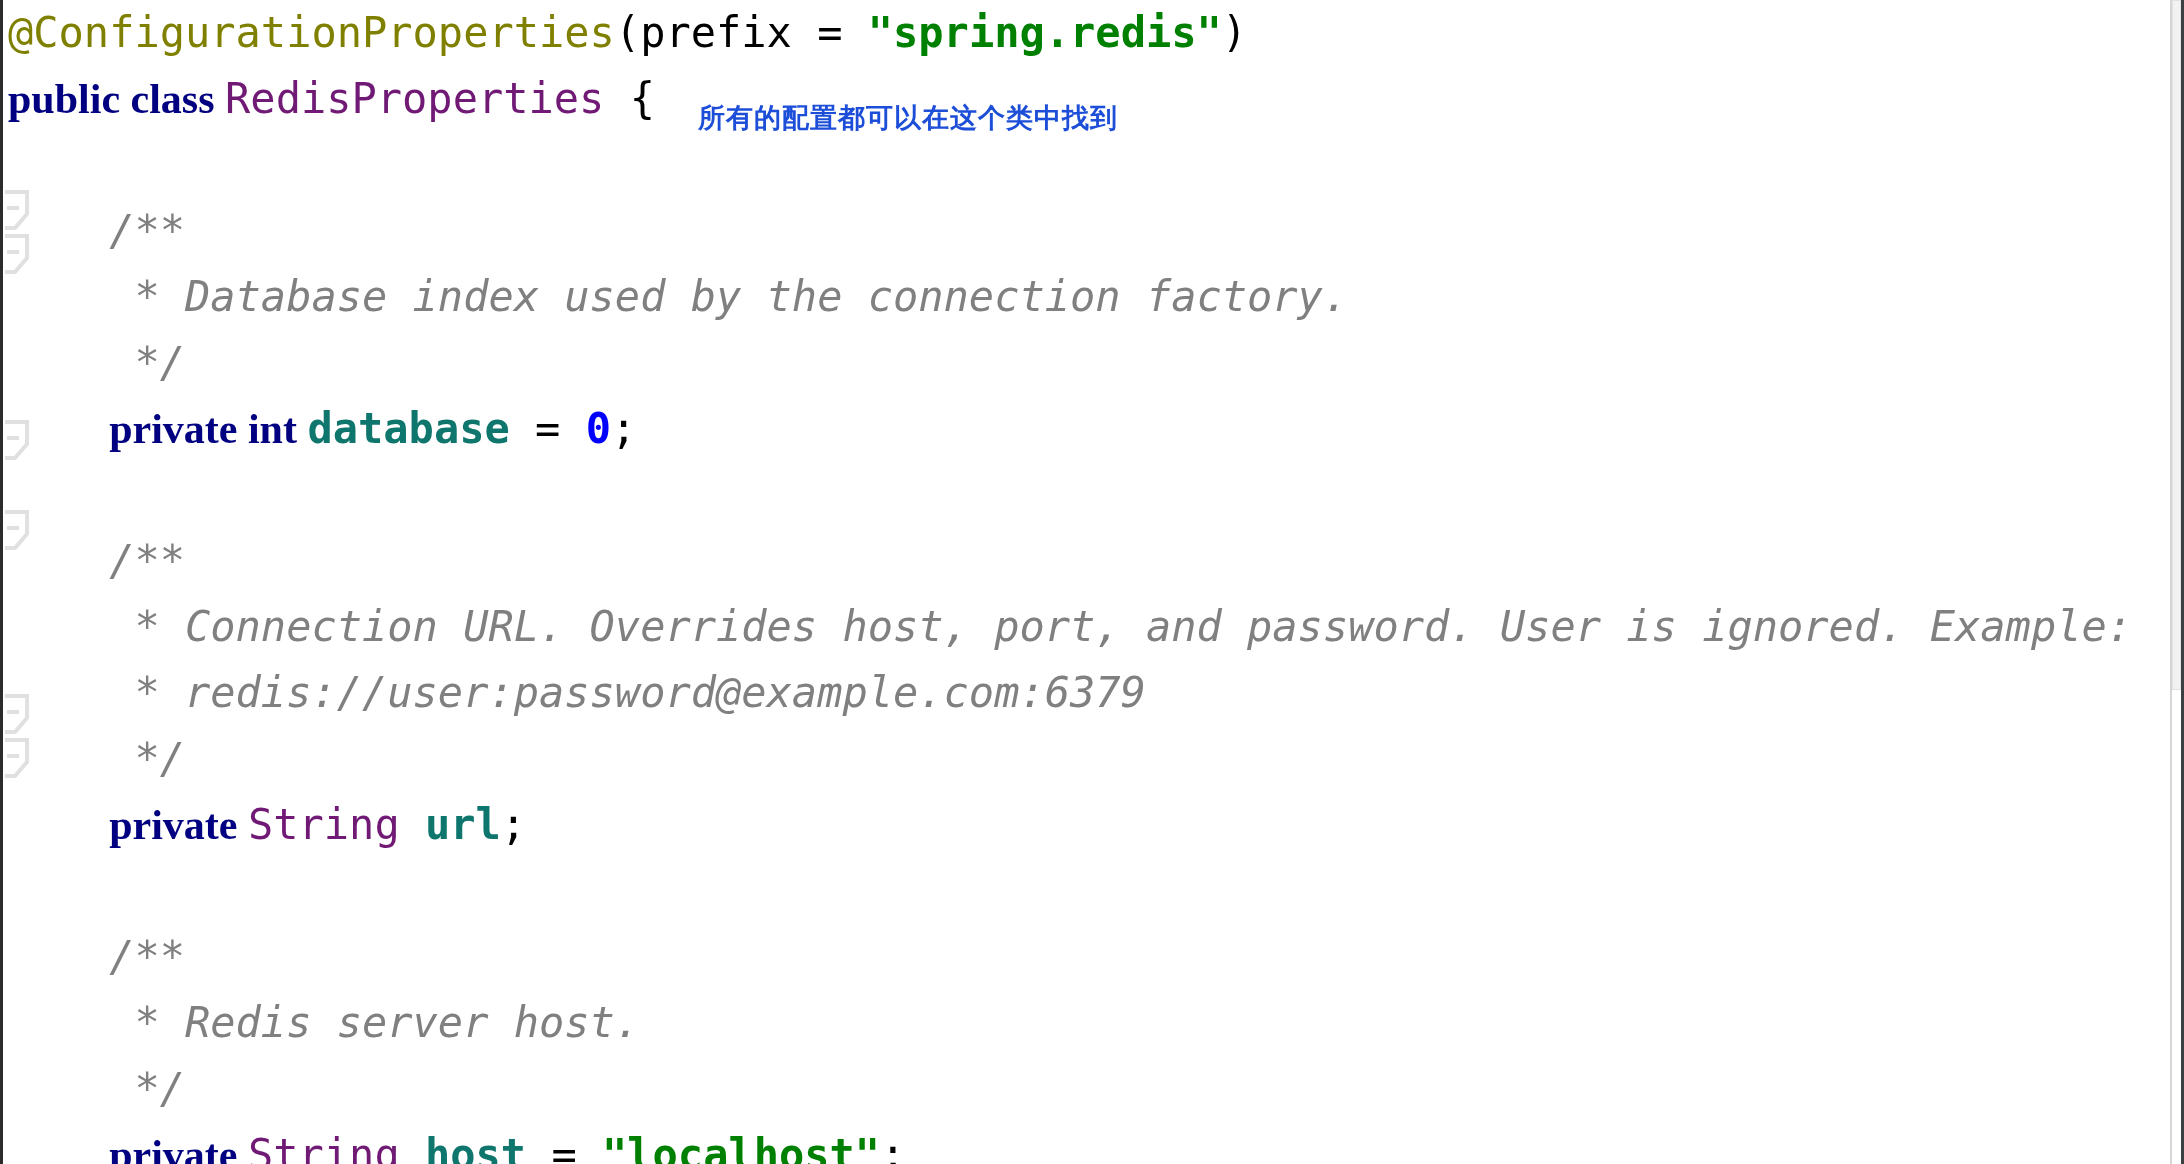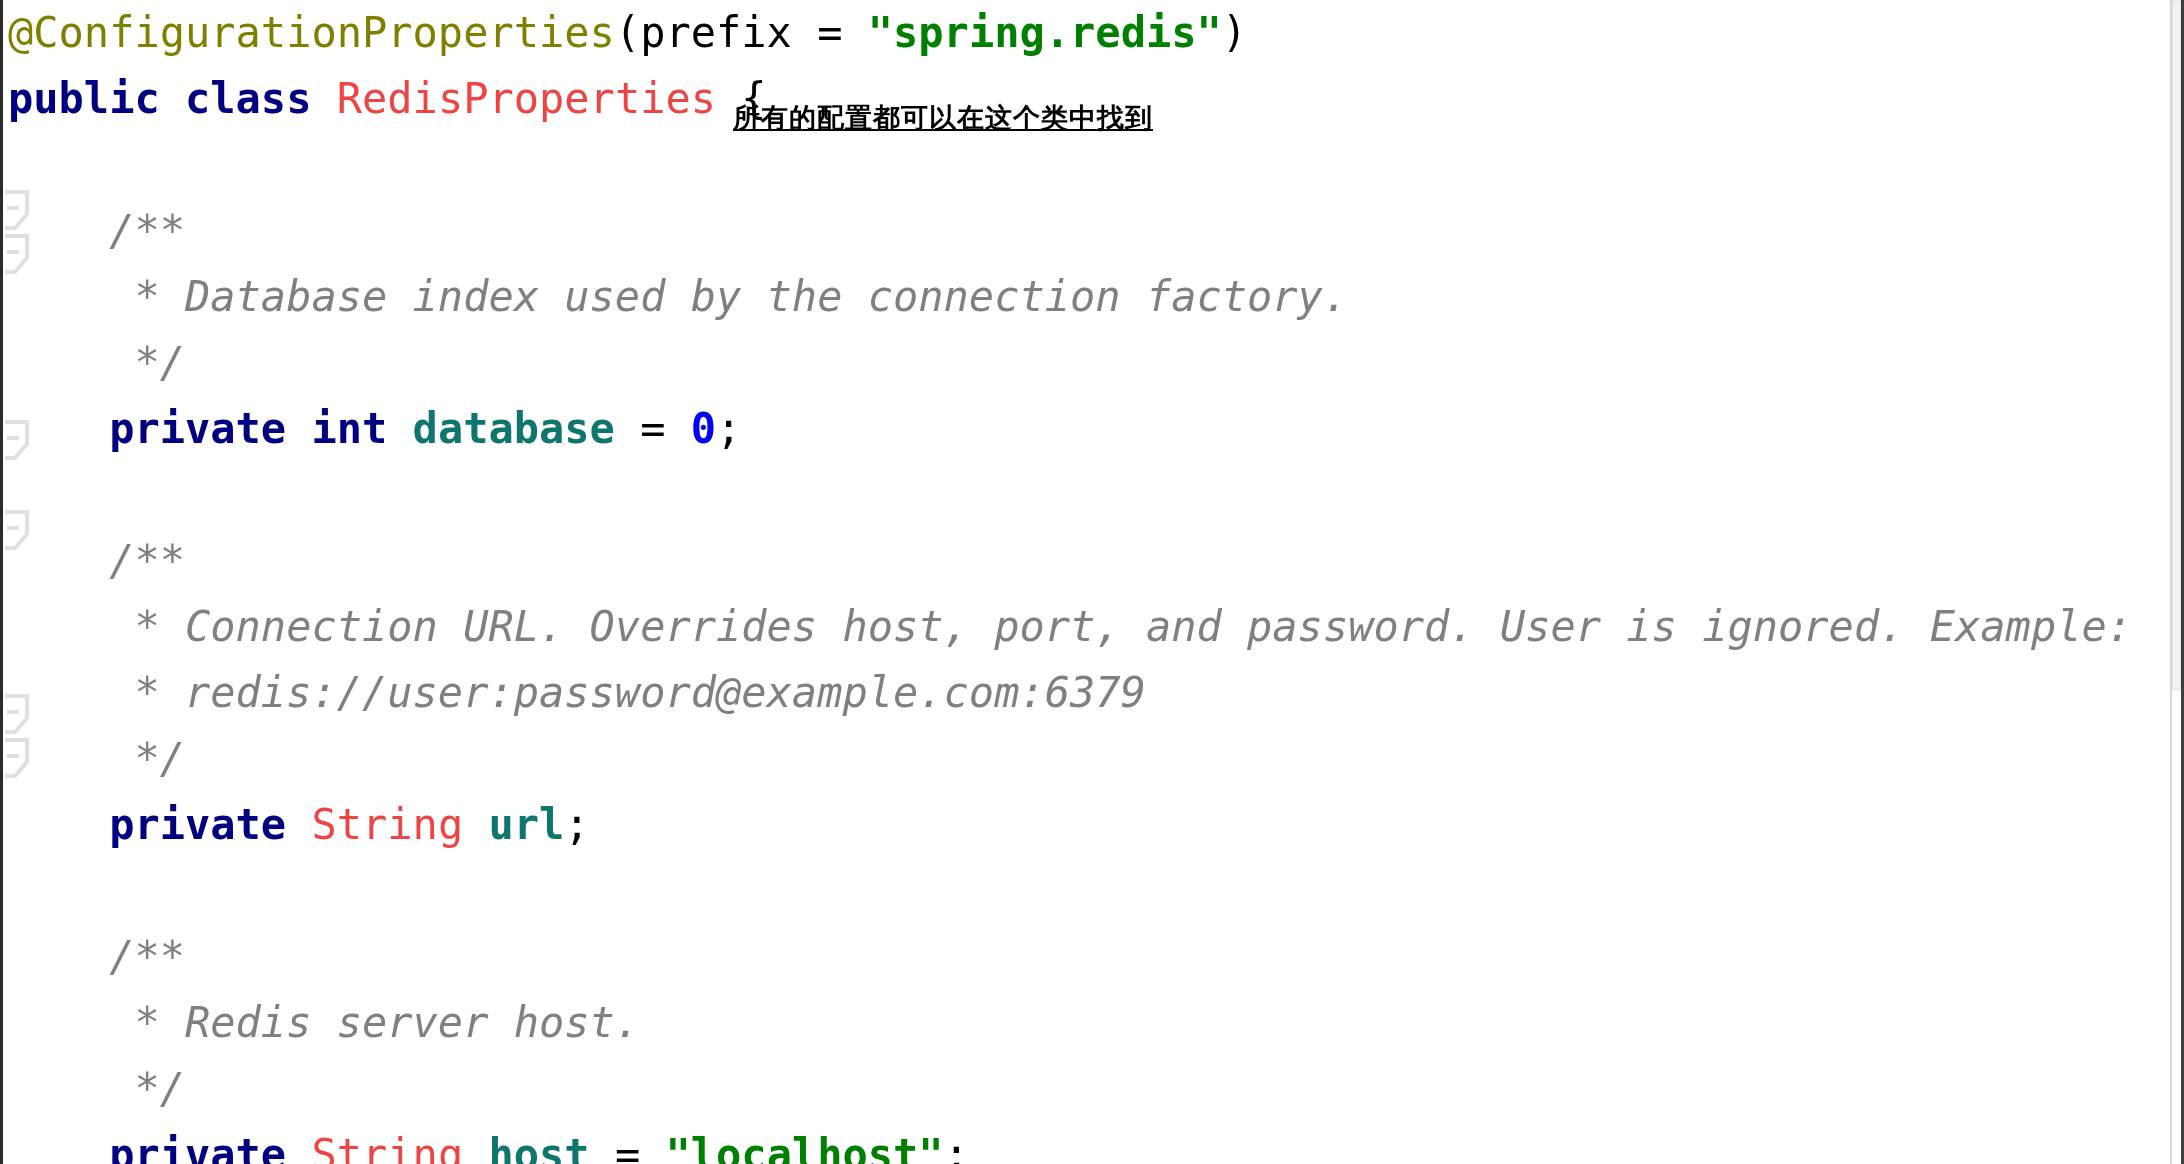--- a/index.html
+++ b/index.html
@@ -92,42 +92,41 @@
   .line {
     height: 66px;
     padding-left: 5px;
     white-space: pre;
     font-size: 42px;
     line-height: 66px;
   }
 
   
   .tok-annotation { color: #808000; }
-  .tok-keyword    { color: #000080; font-weight: bold; }
+  .tok-keyword    { color: #000080; font-weight: bold; font-family: Liberation Serif, serif; }
   .tok-plain      { color: #000000; }
   .tok-string     { color: #008000; font-weight: bold; }
   .tok-number     { color: #0000ff; font-weight: bold; }
   .tok-field      { color: #0f766e; font-weight: bold; }
-  .tok-classname  { color: #ef4444; }
+  .tok-classname  { color: #701a75; }
   .tok-comment    { color: #808080; font-style: italic; }
   .tok-punct      { color: #000000; }
 
   
   .cn-note {
     position: absolute;
-    left: 733px;
+    left: 698px;
     top: 103px;
-    color: #000000;
+    color: #1d4ed8;
     font-family: "DejaVu Sans", "Liberation Sans", sans-serif;
     font-size: 27px;
     font-weight: bold;
     line-height: 30px;
     white-space: pre;
     letter-spacing: 1px;
-    text-decoration: underline;
   }
 </style>
 </head>
 <body>
 
 <div id="editor">
 
   <div class="left-border"></div>
 
   <div class="gutter" id="gutter">

